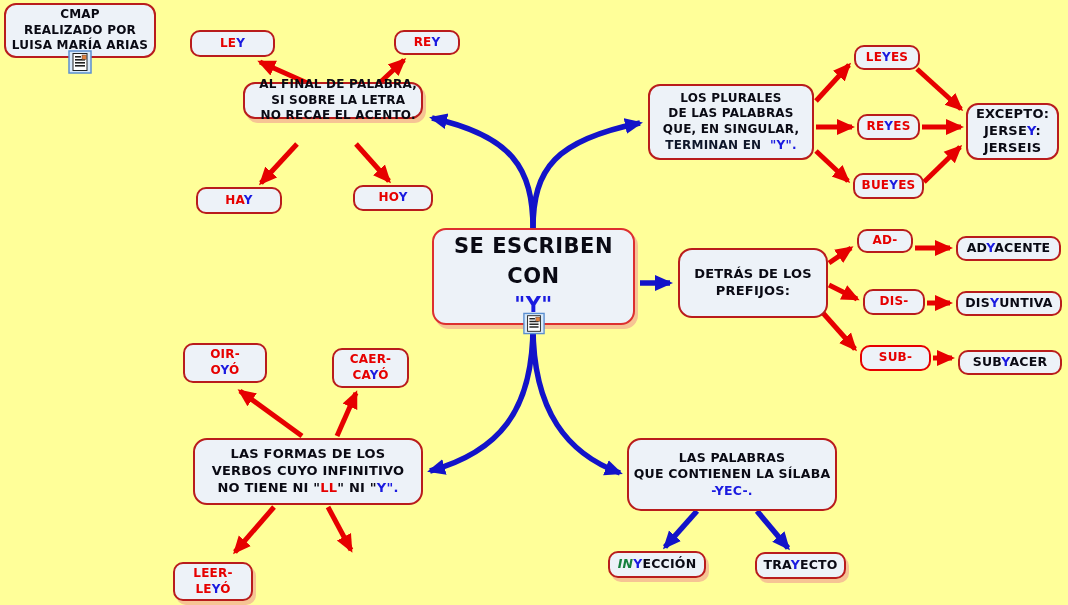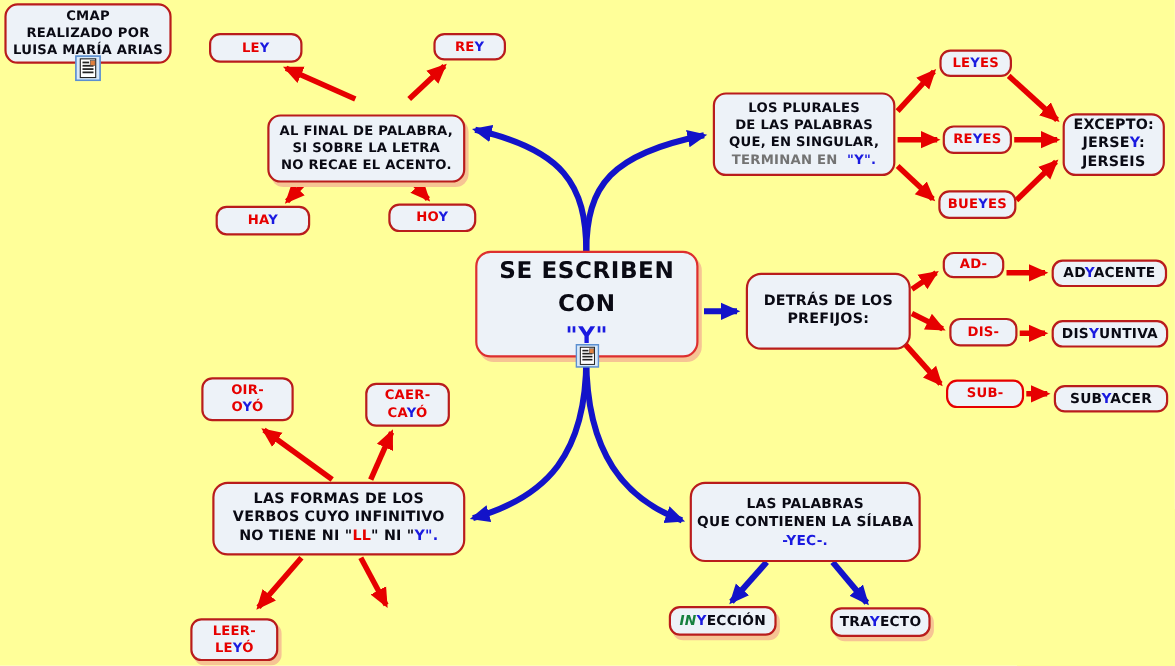--- a/index.html
+++ b/index.html
@@ -104,21 +104,21 @@
   <svg class="res-icon" style="left:523px; top:312px;" width="22" height="23" viewBox="0 0 24 24">
     <rect x="1" y="1" width="22" height="22" fill="#d8e9fa" stroke="#5b8fd0" stroke-width="1.5"></rect>
     <rect x="5" y="3.5" width="14" height="17" fill="#ffffff" stroke="#222222"></rect>
     <rect x="7" y="6" width="6" height="1.6" fill="#222222"></rect>
     <rect x="7" y="9" width="10" height="1.6" fill="#222222"></rect>
     <rect x="7" y="12" width="10" height="1.6" fill="#222222"></rect>
     <rect x="7" y="15" width="10" height="1.6" fill="#222222"></rect>
     <rect x="14" y="5" width="4.5" height="4.5" fill="#e0803f" stroke="#444444" stroke-width="0.5"></rect>
   </svg>
 
-  <div class="node r12 shadow" id="node-final" style="left:243px; top:104px; width:180px; height:62px;">
+  <div class="node r12 shadow" id="node-final" style="left:243px; top:82px; width:180px; height:37px;align-items:flex-end;">
     <div>
         <div class="tline"><span style="color: rgb(10, 10, 20);">AL FINAL DE PALABRA,</span></div>
         <div class="tline"><span style="color: rgb(10, 10, 20);">SI SOBRE LA LETRA</span></div>
         <div class="tline"><span style="color: rgb(10, 10, 20);">NO RECAE EL ACENTO.</span></div>
       </div>
   </div>
   <div class="node" style="left:190px; top:30px; width:85px; height:27px;">
     <div>
         <div class="tline"><span style="color: rgb(230, 0, 0);">LE</span><span style="color: rgb(26, 26, 224);">Y</span></div>
       </div>
@@ -137,21 +137,21 @@
     <div>
         <div class="tline"><span style="color: rgb(230, 0, 0);">HO</span><span style="color: rgb(26, 26, 224);">Y</span></div>
       </div>
   </div>
 
   <div class="node r12" id="node-plurales" style="left:648px; top:84px; width:166px; height:76px;">
     <div>
         <div class="tline"><span style="color: rgb(10, 10, 20);">LOS PLURALES</span></div>
         <div class="tline"><span style="color: rgb(10, 10, 20);">DE LAS PALABRAS</span></div>
         <div class="tline"><span style="color: rgb(10, 10, 20);">QUE, EN SINGULAR,</span></div>
-        <div class="tline"><span style="color: #737373;">TERMINAN EN  </span><span style="color: rgb(26, 26, 224);">"Y".</span></div>
+        <div class="tline"><span style="color: #0f172a;">TERMINAN EN  </span><span style="color: rgb(26, 26, 224);">"Y".</span></div>
       </div>
   </div>
   <div class="node" style="left:854px; top:45px; width:66px; height:25px;">
     <div>
         <div class="tline"><span style="color: rgb(230, 0, 0);">LE</span><span style="color: rgb(26, 26, 224);">Y</span><span style="color: rgb(230, 0, 0);">ES</span></div>
       </div>
   </div>
   <div class="node" style="left:857px; top:114px; width:63px; height:26px;">
     <div>
         <div class="tline"><span style="color: rgb(230, 0, 0);">RE</span><span style="color: rgb(26, 26, 224);">Y</span><span style="color: rgb(230, 0, 0);">ES</span></div>

